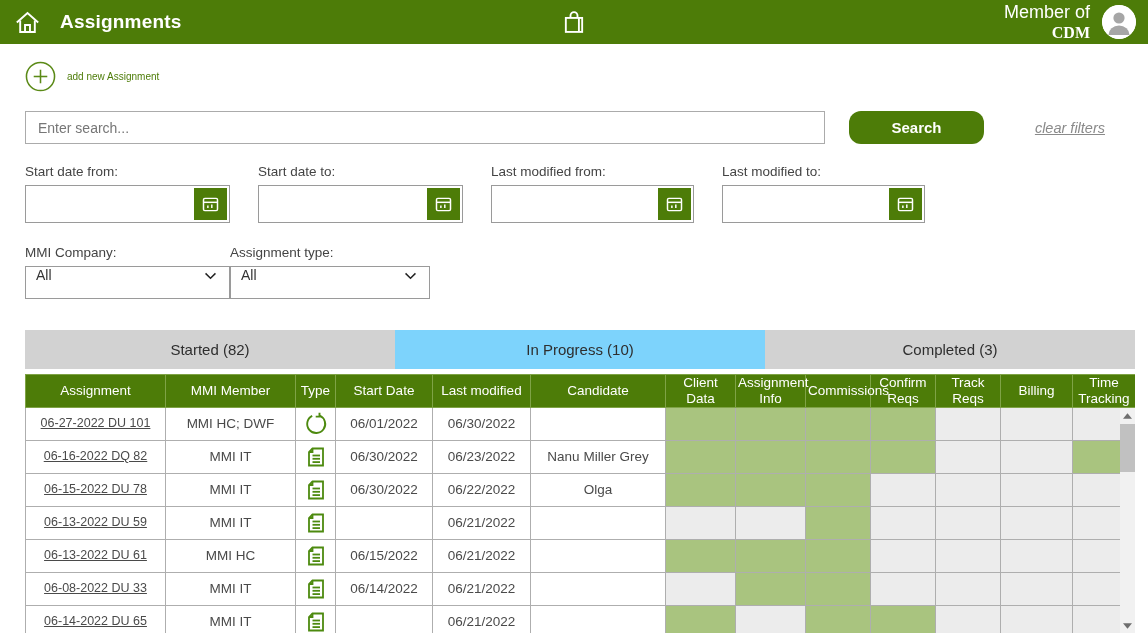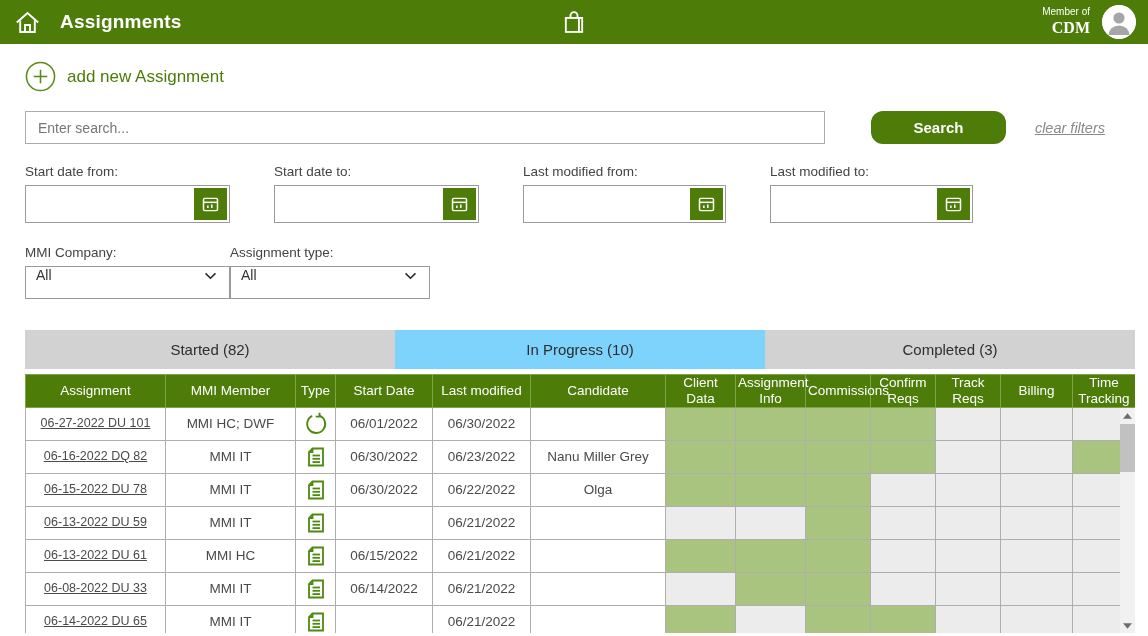--- a/index.html
+++ b/index.html
@@ -7,42 +7,42 @@
     font-family: "Liberation Sans", sans-serif; color: #3c3c3c; }
 
   
   .topbar { height: 44px; background: #4d7c08; display: flex; align-items: center;
     padding: 0 12px; position: relative; color: #fff; }
   .home-btn { width: 30px; height: 30px; display: flex; align-items: center; justify-content: center; cursor: pointer; }
   .app-title { font-size: 19px; font-weight: bold; margin-left: 18px; letter-spacing: .2px; }
   .bag-btn { position: absolute; left: 50%; transform: translateX(-50%); width: 32px; height: 32px;
     display: flex; align-items: center; justify-content: center; cursor: pointer; }
   .member { margin-left: auto; text-align: right; line-height: 1.25; }
-  .member .l1 { font-size: 10px; text-align: right; }
+  .member .l1 { font-size: 18px; text-align: right; }
   .member .l2 { font-size: 16px; font-weight: bold; font-family: Liberation Serif, serif; }
   .avatar { width: 34px; height: 34px; border-radius: 50%; background: #fff; margin-left: 12px;
     overflow: hidden; display: flex; align-items: center; justify-content: center; }
 
   
   .add-row { margin: 17px 0 0 25px; display: flex; align-items: center; gap: 11px;
     color: #4d7c08; cursor: pointer; width: max-content; }
-  .add-row .lbl { font-size: 17px; }
-
-  
-  .search-row { margin: 19px 43px 0 25px; display: flex; align-items: center; gap: 28px; }
+  .add-row .lbl { font-size: 10px; }
+
+  
+  .search-row { margin: 19px 43px 0 25px; display: flex; align-items: center; }
   .search-input { flex: 0 0 800px; height: 33px; border: 1px solid #ababab; padding: 0 12px;
     font-size: 14px; font-family: inherit; color: #333; outline: none; }
   .search-input::placeholder { color: #767676; }
-  .search-btn { margin-left: 18px; width: 135px; height: 33px; border: none; border-radius: 12px;
+  .search-btn { margin-left: 24px; width: 135px; height: 33px; border: none; border-radius: 12px;
     background: #4d7c08; color: #fff; font-size: 15px; font-weight: bold; font-family: inherit; cursor: pointer; }
   .clear-link { margin-left: auto; font-size: 14.5px; font-style: italic; color: #8a8a8a;
     text-decoration: underline; cursor: pointer; }
 
   
-  .filters-row { margin: 20px 0 0 25px; display: flex; gap: 44px; }
+  .filters-row { margin: 20px 0 0 25px; display: flex; gap: 28px; }
   .f-group { width: 205px; }
   .f-group:nth-child(3), .f-group:nth-child(4) { width: 203px; }
   .f-label { font-size: 13.5px; color: #444; margin-bottom: 6px; }
   .date-wrap { position: relative; height: 38px; border: 1px solid #9a9a9a; background: #fff; }
   .date-input { width: 100%; height: 100%; border: none; padding: 0 40px 0 10px; font-size: 14px;
     font-family: inherit; outline: none; }
   .cal-btn { position: absolute; top: 2px; right: 2px; bottom: 2px; width: 33px; background: #4d7c08;
     border: none; display: flex; align-items: center; justify-content: center; cursor: pointer; }
 
   

